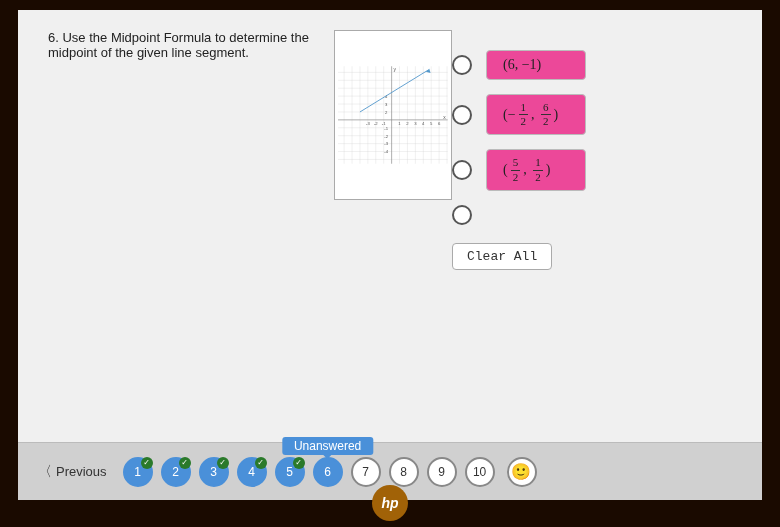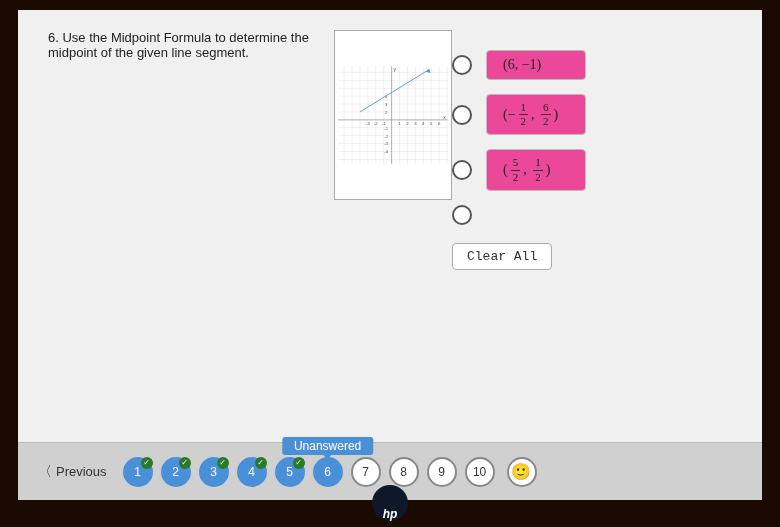--- a/index.html
+++ b/index.html
@@ -236,26 +236,26 @@
       left: 50%;
       transform: translateX(-50%);
       width: 36px;
       height: 36px;
     }
 
     .hp-circle {
       width: 36px;
       height: 36px;
       border-radius: 50%;
-      background: #0f172a;
-      display: flex;
-      align-items: flex-end;
+      background: #a16207;
+      display: flex;
+      align-items: center;
       justify-content: center;
       color: white;
-      font-size: 12px;
+      font-size: 14px;
       font-weight: bold;
       font-family: Arial, sans-serif;
       font-style: italic;
     }
 
     
     .math-frac {
       display: inline-flex;
       flex-direction: column;
       align-items: center;

